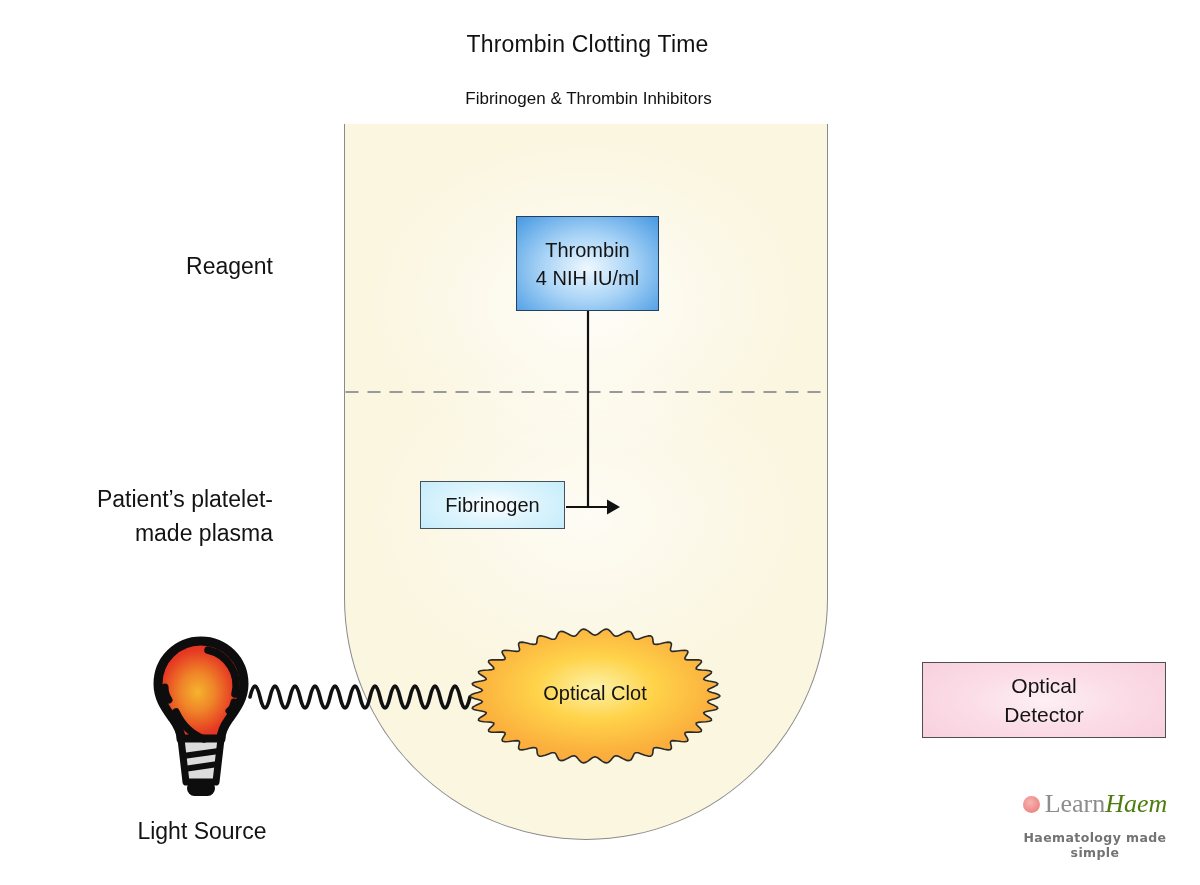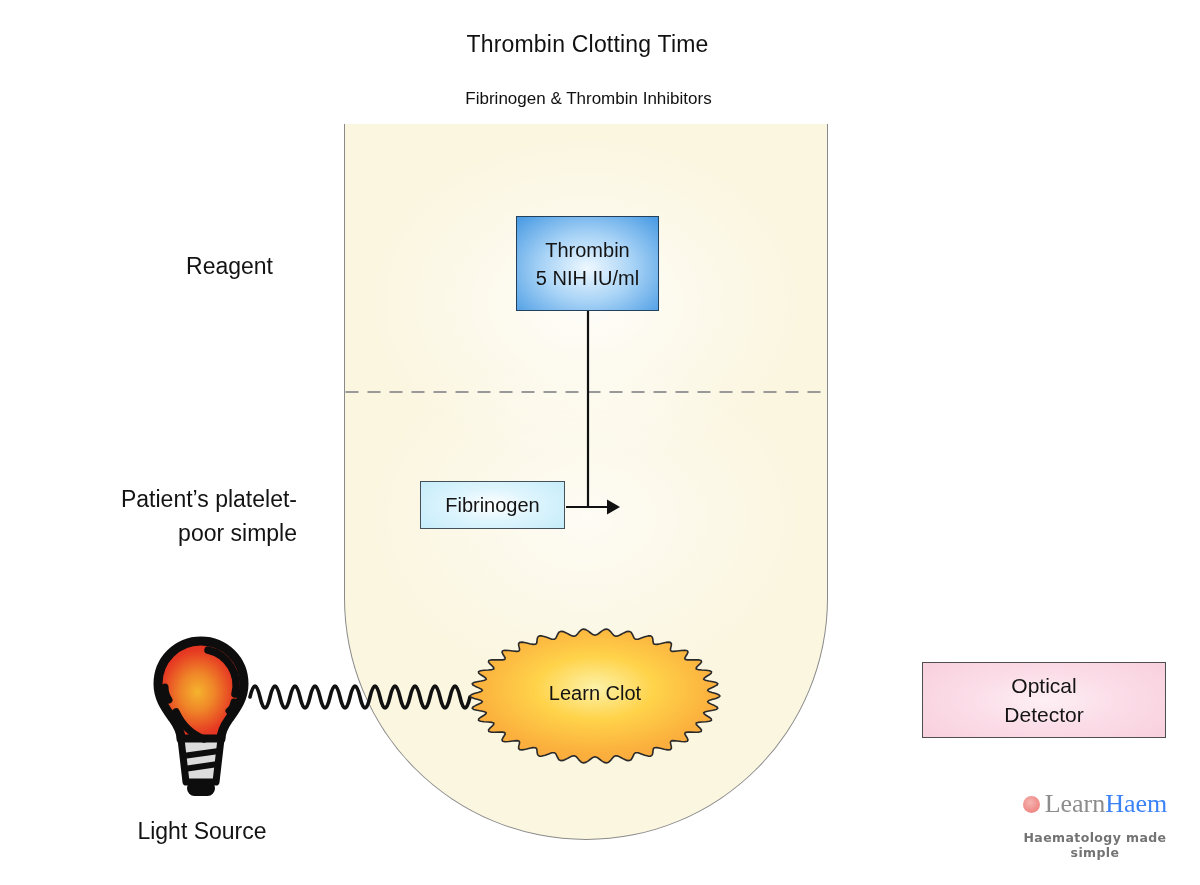--- a/index.html
+++ b/index.html
@@ -54,38 +54,38 @@
   }
   .detector{
     left:922px;top:662px;width:244px;height:76px;
     border:1.6px solid #4f4f4f;
     font-size:21px;line-height:29px;
     background:radial-gradient(ellipse 160px 60px at 50% 50%, #fdf0f5 0%, #fbdde8 45%, #f8cfdd 100%);
   }
   
   .side-label{position:absolute;font-size:23px;color:#131313;}
   .reagent-label{left:0;top:253px;width:273px;text-align:right;}
-  .plasma-label{left:0;top:482px;width:273px;text-align:right;line-height:34px;padding-left:24px;}
+  .plasma-label{left:0;top:482px;width:273px;text-align:right;line-height:34px;}
   .light-source-label{left:112px;top:818px;width:180px;text-align:center;}
   .clot-label{
     position:absolute;left:515px;top:682px;width:160px;text-align:center;
     font-size:20px;color:#131313;
   }
   
   .bulb{position:absolute;left:150px;top:632px;width:102px;height:182px;}
   
   .logo{position:absolute;left:1015px;top:791px;width:160px;text-align:center;}
   .logo-row{display:flex;align-items:center;justify-content:center;gap:5px;}
   .logo-dot{
     width:17px;height:17px;border-radius:50%;display:inline-block;
     background:radial-gradient(circle at 42% 38%, #f6b5b2 0%, #f0908d 55%, #ea807c 100%);
   }
   .logo-word{font-family:"Liberation Serif","DejaVu Serif",serif;font-size:26px;line-height:26px;}
   .logo-learn{color:#8c8c8c;}
-  .logo-haem{color:#3b82f6;}
+  .logo-haem{color:#4d7c0f;font-style:italic;}
   .logo-tagline{
     margin-top:13px;font-size:12.5px;font-weight:bold;color:#737373;
     letter-spacing:.4px;font-family:"DejaVu Sans",sans-serif;
   }
 </style>
 </head>
 <body>
 
 <div class="canvas">
 
@@ -111,35 +111,35 @@
     <path d="M566,507 L608,507" stroke="#111" stroke-width="2.2" fill="none"></path>
     <polygon points="607,499.5 620,507 607,514.5" fill="#111"></polygon>
 
     <path d="M250,697 q5,-22 10,0 q5,22 10,0 q5,-22 10,0 q5,22 10,0 q5,-22 10,0 q5,22 10,0 q5,-22 10,0 q5,22 10,0 q5,-22 10,0 q5,22 10,0 q5,-22 10,0 q5,22 10,0 q5,-22 10,0 q5,22 10,0 q5,-22 10,0 q5,22 10,0 q5,-22 10,0 q5,22 10,0 q5,-22 10,0 q5,22 10,0 q5,-22 10,0 q5,22 10,0" stroke="#111" stroke-width="3.6" fill="none" stroke-linecap="round"></path>
 
     <path id="clot-path" fill="url(#clotGrad)" stroke="#2a2a2a" stroke-width="1.6" stroke-linejoin="round" d="M720.0,696.0L718.8,697.2L715.8,698.4L712.0,699.5L708.9,700.5L707.6,701.6L708.5,702.8L711.2,704.1L714.5,705.6L717.1,707.0L717.8,708.3L716.3,709.4L712.9,710.3L708.8,711.0L705.4,711.7L703.7,712.6L704.2,713.9L706.4,715.5L709.2,717.2L711.3,718.9L711.5,720.3L709.6,721.2L706.0,721.7L701.7,722.0L698.1,722.4L696.2,723.1L696.3,724.4L697.9,726.2L700.0,728.1L701.5,730.0L701.2,731.4L699.0,732.1L695.3,732.2L691.0,732.1L687.4,732.1L685.2,732.6L684.8,733.9L685.8,735.8L687.2,738.0L688.0,739.9L687.3,741.3L684.9,741.8L681.2,741.5L677.1,741.0L673.5,740.6L671.2,740.9L670.4,742.1L670.7,744.1L671.3,746.4L671.4,748.4L670.3,749.6L667.8,749.9L664.2,749.3L660.3,748.3L656.9,747.6L654.5,747.7L653.3,748.8L653.0,750.8L652.8,753.1L652.2,755.0L650.7,756.2L648.1,756.1L644.8,755.2L641.3,753.9L638.2,752.8L635.8,752.7L634.3,753.7L633.3,755.6L632.3,757.8L631.1,759.7L629.2,760.6L626.7,760.4L623.8,759.1L620.8,757.5L618.1,756.1L615.8,755.8L613.9,756.6L612.3,758.3L610.6,760.4L608.7,762.2L606.5,762.9L604.1,762.4L601.7,760.9L599.3,759.0L597.1,757.4L595.0,756.8L592.9,757.4L590.7,759.0L588.3,760.9L585.9,762.4L583.5,762.9L581.3,762.2L579.4,760.4L577.7,758.3L576.1,756.6L574.2,755.8L571.9,756.1L569.2,757.5L566.2,759.1L563.3,760.4L560.8,760.6L558.9,759.7L557.7,757.8L556.7,755.6L555.7,753.7L554.2,752.7L551.8,752.8L548.7,753.9L545.2,755.2L541.9,756.1L539.3,756.2L537.8,755.0L537.2,753.1L537.0,750.8L536.7,748.8L535.5,747.7L533.1,747.6L529.7,748.3L525.8,749.3L522.2,749.9L519.7,749.6L518.6,748.4L518.7,746.4L519.3,744.1L519.6,742.1L518.8,740.9L516.5,740.6L512.9,741.0L508.8,741.5L505.1,741.8L502.7,741.3L502.0,739.9L502.8,738.0L504.2,735.8L505.2,733.9L504.8,732.6L502.6,732.1L499.0,732.1L494.7,732.2L491.0,732.1L488.8,731.4L488.5,730.0L490.0,728.1L492.1,726.2L493.7,724.4L493.8,723.1L491.9,722.4L488.3,722.0L484.0,721.7L480.4,721.2L478.5,720.3L478.7,718.9L480.8,717.2L483.6,715.5L485.8,713.9L486.3,712.6L484.6,711.7L481.2,711.0L477.1,710.3L473.7,709.4L472.2,708.3L472.9,707.0L475.5,705.6L478.8,704.1L481.5,702.8L482.4,701.6L481.1,700.5L478.0,699.5L474.2,698.4L471.2,697.2L470.1,696.0L471.2,694.8L474.2,693.6L478.0,692.5L481.1,691.5L482.4,690.4L481.5,689.2L478.8,687.9L475.5,686.4L472.9,685.0L472.2,683.7L473.7,682.6L477.1,681.7L481.2,681.0L484.6,680.3L486.3,679.4L485.8,678.1L483.6,676.5L480.8,674.8L478.7,673.1L478.5,671.7L480.4,670.8L484.0,670.3L488.3,670.0L491.9,669.6L493.8,668.9L493.7,667.6L492.1,665.8L490.0,663.9L488.5,662.0L488.8,660.6L491.0,659.9L494.7,659.8L499.0,659.9L502.6,659.9L504.8,659.4L505.2,658.1L504.2,656.2L502.8,654.0L502.0,652.1L502.7,650.7L505.1,650.2L508.8,650.5L512.9,651.0L516.5,651.4L518.8,651.1L519.6,649.9L519.3,647.9L518.7,645.6L518.6,643.6L519.7,642.4L522.2,642.1L525.8,642.7L529.7,643.7L533.1,644.4L535.5,644.3L536.7,643.2L537.0,641.2L537.2,638.9L537.8,637.0L539.3,635.8L541.9,635.9L545.2,636.8L548.7,638.1L551.8,639.2L554.2,639.3L555.7,638.3L556.7,636.4L557.7,634.2L558.9,632.3L560.8,631.4L563.3,631.6L566.2,632.9L569.2,634.5L571.9,635.9L574.2,636.2L576.1,635.4L577.7,633.7L579.4,631.6L581.3,629.8L583.5,629.1L585.9,629.6L588.3,631.1L590.7,633.0L592.9,634.6L595.0,635.2L597.1,634.6L599.3,633.0L601.7,631.1L604.1,629.6L606.5,629.1L608.7,629.8L610.6,631.6L612.3,633.7L613.9,635.4L615.8,636.2L618.1,635.9L620.8,634.5L623.8,632.9L626.7,631.6L629.2,631.4L631.1,632.3L632.3,634.2L633.3,636.4L634.3,638.3L635.8,639.3L638.2,639.2L641.3,638.1L644.8,636.8L648.1,635.9L650.7,635.8L652.2,637.0L652.8,638.9L653.0,641.2L653.3,643.2L654.5,644.3L656.9,644.4L660.3,643.7L664.2,642.7L667.8,642.1L670.3,642.4L671.4,643.6L671.3,645.6L670.7,647.9L670.4,649.9L671.2,651.1L673.5,651.4L677.1,651.0L681.2,650.5L684.9,650.2L687.3,650.7L688.0,652.1L687.2,654.0L685.8,656.2L684.8,658.1L685.2,659.4L687.4,659.9L691.0,659.9L695.3,659.8L699.0,659.9L701.2,660.6L701.5,662.0L700.0,663.9L697.9,665.8L696.3,667.6L696.2,668.9L698.1,669.6L701.7,670.0L706.0,670.3L709.6,670.8L711.5,671.7L711.3,673.1L709.2,674.8L706.4,676.5L704.2,678.1L703.7,679.4L705.4,680.3L708.8,681.0L712.9,681.7L716.3,682.6L717.8,683.7L717.1,685.0L714.5,686.4L711.2,687.9L708.5,689.2L707.6,690.4L708.9,691.5L712.0,692.5L715.8,693.6L718.8,694.8L720.0,696.0Z"></path>
   </svg>
 
   <div class="node thrombin">
     <span>Thrombin</span>
-    <span>5 NIH IU/ml</span>
+    <span>4 NIH IU/ml</span>
   </div>
   <div class="node fibrinogen">
     <span>Fibrinogen</span>
   </div>
-  <div class="clot-label">Learn Clot</div>
+  <div class="clot-label">Optical Clot</div>
   <div class="node detector">
     <span>Optical</span>
     <span>Detector</span>
   </div>
 
   <div class="side-label reagent-label">Reagent</div>
   <div class="side-label plasma-label">
     <div>Patient’s platelet-</div>
-    <div>poor simple</div>
+    <div>made plasma</div>
   </div>
 
   <svg class="bulb" viewBox="0 0 102 182">
     <defs>
       <radialGradient id="bulbGrad" cx="46%" cy="52%" r="62%">
         <stop offset="0%" stop-color="#f5b42e"></stop>
         <stop offset="32%" stop-color="#ef8428"></stop>
         <stop offset="68%" stop-color="#e63a23"></stop>
         <stop offset="100%" stop-color="#de2521"></stop>
       </radialGradient>

